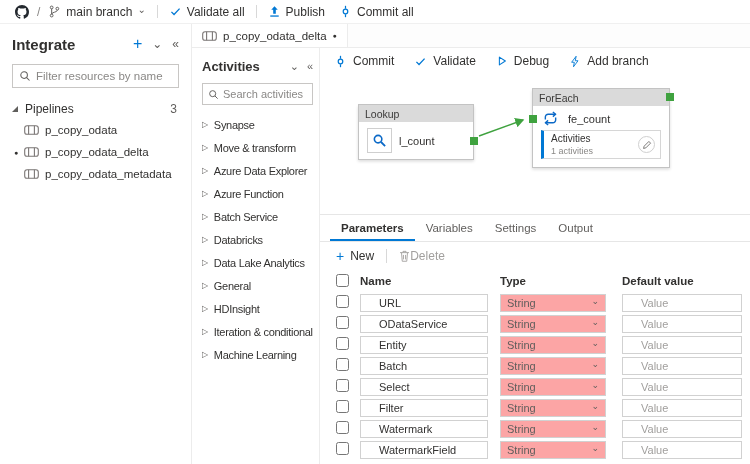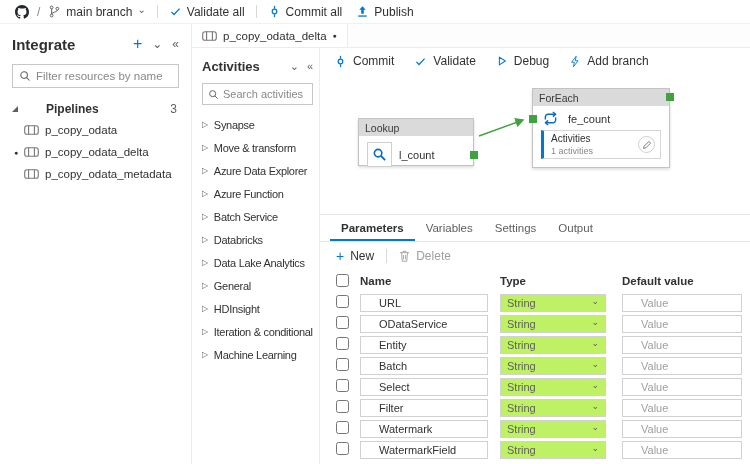--- a/index.html
+++ b/index.html
@@ -20,21 +20,21 @@
   .sidebar{width:192px;flex:0 0 192px;border-right:1px solid #ececec;padding:8px 12px 0 12px;background:#fff;}
   .sb-head{display:flex;align-items:center;height:24px;}
   .sb-title{font-size:15px;font-weight:700;flex:1;}
   .sb-ico{color:#605e5c;margin-left:10px;font-size:12px;cursor:pointer;line-height:1;}
   .sb-plus{color:#0078d4;font-size:16px;margin-left:4px;cursor:pointer;line-height:1;}
   .searchbox{margin-top:8px;height:24px;border:1px solid #c8c6c4;display:flex;align-items:center;padding:0 6px;gap:5px;background:#fff;}
   .searchbox input{border:0;outline:0;flex:1;min-width:0;font-size:11.5px;font-family:inherit;color:#323130;background:transparent;}
   .searchbox input::placeholder{color:#8a8886;}
   .sec-row{margin-top:11px;display:flex;align-items:center;gap:7px;height:20px;cursor:pointer;}
   .tri-exp{width:0;height:0;border-left:6px solid transparent;border-bottom:6px solid #605e5c;}
-  .sec-lbl{font-weight:700;margin-left:21px;}
+  .sec-lbl{font-weight:400;}
   .sec-count{margin-left:auto;color:#605e5c;margin-right:2px;}
   .pl-item{display:flex;align-items:center;height:22px;cursor:pointer;padding-left:2px;}
   .pl-dot{width:10px;font-size:7px;color:#323130;}
   .pl-ico{display:flex;margin-right:6px;}
   .pl-lbl{font-size:11.5px;white-space:nowrap;}
 
   
   .right-col{flex:1;display:flex;flex-direction:column;min-width:0;}
   .tabbar{height:24px;flex:0 0 24px;display:flex;border-bottom:1px solid #ececec;background:#fdfdfd;}
   .tab{display:flex;align-items:center;gap:6px;padding:0 10px;border-right:1px solid #ececec;background:#fff;cursor:pointer;}
@@ -55,52 +55,52 @@
   .exp{color:#605e5c;font-size:8px;flex:0 0 auto;}
 
   
   .main-col{flex:1;display:flex;flex-direction:column;min-width:0;}
   .canvas-toolbar{height:26px;flex:0 0 26px;display:flex;align-items:center;gap:20px;padding-left:14px;}
   .ct-btn{display:inline-flex;align-items:center;gap:6px;cursor:pointer;white-space:nowrap;}
   .canvas{flex:0 0 140px;position:relative;background:#fff;}
   .wire{position:absolute;left:0;top:0;pointer-events:none;}
   .node{position:absolute;border:1px solid #c3c3c3;background:#fff;box-shadow:0 1.5px 3px rgba(0,0,0,.14);}
   .node-head{height:17px;background:#dadada;display:flex;align-items:center;padding:0 6px;font-size:10.5px;color:#3b3a39;}
-  .lookup-node{left:38px;top:44px;width:116px;height:48px;}
+  .lookup-node{left:38px;top:30px;width:116px;height:56px;}
   .lookup-body{display:flex;align-items:center;gap:7px;padding:6px 8px;}
   .icon-box{width:25px;height:25px;border:1px solid #cfcfcf;display:flex;align-items:center;justify-content:center;background:#fff;}
   .node-name{font-size:11px;}
   .foreach-node{left:212px;top:14px;width:138px;height:80px;}
   .fe-body{display:flex;align-items:center;gap:8px;padding:5px 8px 4px;}
   .fe-inner{margin:0 8px 7px;border:1px solid #d6d6d6;border-left:3px solid #0078d4;display:flex;align-items:center;padding:2px 5px 2px 7px;background:#fff;}
   .fe-inner-title{font-size:10px;color:#323130;line-height:1.25;}
   .fe-inner-sub{font-size:9px;color:#8a8886;line-height:1.2;}
   .edit-btn{margin-left:auto;width:17px;height:17px;border:1px solid #cfcfcf;border-radius:50%;display:flex;align-items:center;justify-content:center;cursor:pointer;background:#fff;}
   .port{position:absolute;width:8px;height:8px;background:#3fa23f;}
 
   
   .bottom{flex:1;border-top:1px solid #e6e6e6;display:flex;flex-direction:column;min-height:0;}
   .panel-tabs{height:27px;flex:0 0 27px;display:flex;padding-left:10px;border-bottom:1px solid #e6e6e6;}
   .ptab{display:flex;align-items:center;padding:0 11px;color:#605e5c;cursor:pointer;font-size:11.5px;}
   .ptab.active{color:#323130;font-weight:700;box-shadow:inset 0 -2px 0 #0078d4;}
   .panel-toolbar{height:28px;flex:0 0 28px;display:flex;align-items:center;gap:12px;padding-left:16px;}
   .new-btn{display:inline-flex;align-items:center;gap:6px;cursor:pointer;}
   .new-plus{color:#0078d4;font-size:14px;line-height:1;}
   .pt-div{width:1px;height:14px;background:#d8d8d8;}
-  .del-btn{display:inline-flex;align-items:center;gap:6px;color:#a19f9d;cursor:default;}
+  .del-btn{display:inline-flex;align-items:center;color:#a19f9d;cursor:default;}
   .table{padding:0 16px;flex:1;min-height:0;overflow:hidden;}
   .thead,.trow{display:grid;grid-template-columns:24px 140px 122px 146px;align-items:center;}
   .thead{height:22px;font-weight:700;font-size:11.5px;}
   .trow{height:21px;}
   .cb{width:13px;height:13px;margin:0;cursor:pointer;}
   .tin{height:18px;border:1px solid #d1d1d1;padding:0 18px;font-size:11px;font-family:inherit;color:#323130;outline:none;background:#fff;}
   .name-in{width:128px;}
   .def-in{width:120px;}
   .tin::placeholder{color:#a19f9d;}
-  .sel-box{width:106px;height:18px;border:1px solid #d1d1d1;display:inline-flex;align-items:center;padding:0 6px;cursor:pointer;background:#bef264;}
+  .sel-box{width:106px;height:18px;border:1px solid #d1d1d1;display:inline-flex;align-items:center;padding:0 6px;cursor:pointer;background:#fca5a5;}
   .sel-txt{font-size:11px;color:#605e5c;flex:1;}
   .sel-chev{color:#605e5c;font-size:9px;margin-top:-3px;}
 </style>
 </head>
 <body>
 
 <div class="app">
 
   <div class="topbar">
     <span class="tb-btn">
@@ -123,32 +123,32 @@
     <span class="tb-div"></span>
     <span class="tb-btn">
       <svg width="13" height="13" viewBox="0 0 16 16">
           <path d="M3 8.5l3.2 3.2L13 4.5" fill="none" stroke="#0078d4" stroke-width="1.6"></path>
         </svg>
       <span>Validate all</span>
     </span>
     <span class="tb-div"></span>
     <span class="tb-btn">
       <svg width="13" height="13" viewBox="0 0 16 16">
+          <path d="M8 1.5l4 4.2H9.6v5H6.4v-5H4z" fill="#0078d4"></path>
+          <rect x="2.8" y="12.8" width="10.4" height="1.6" fill="#0078d4"></rect>
+        </svg>
+      <span>Publish</span>
+    </span>
+    <span class="tb-btn">
+      <svg width="13" height="13" viewBox="0 0 16 16">
           <line x1="8" y1="1" x2="8" y2="4.6" stroke="#0078d4" stroke-width="1.5"></line>
           <circle cx="8" cy="8" r="2.8" fill="none" stroke="#0078d4" stroke-width="1.5"></circle>
           <line x1="8" y1="11.4" x2="8" y2="15" stroke="#0078d4" stroke-width="1.5"></line>
         </svg>
       <span>Commit all</span>
-    </span>
-    <span class="tb-btn">
-      <svg width="13" height="13" viewBox="0 0 16 16">
-          <path d="M8 1.5l4 4.2H9.6v5H6.4v-5H4z" fill="#0078d4"></path>
-          <rect x="2.8" y="12.8" width="10.4" height="1.6" fill="#0078d4"></rect>
-        </svg>
-      <span>Publish</span>
     </span>
   </div>
 
   <div class="body-row">
 
     <div class="sidebar">
       <div class="sb-head">
         <span class="sb-title">Integrate</span>
         <span class="sb-plus">+</span>
         <span class="sb-ico">⌄</span>

